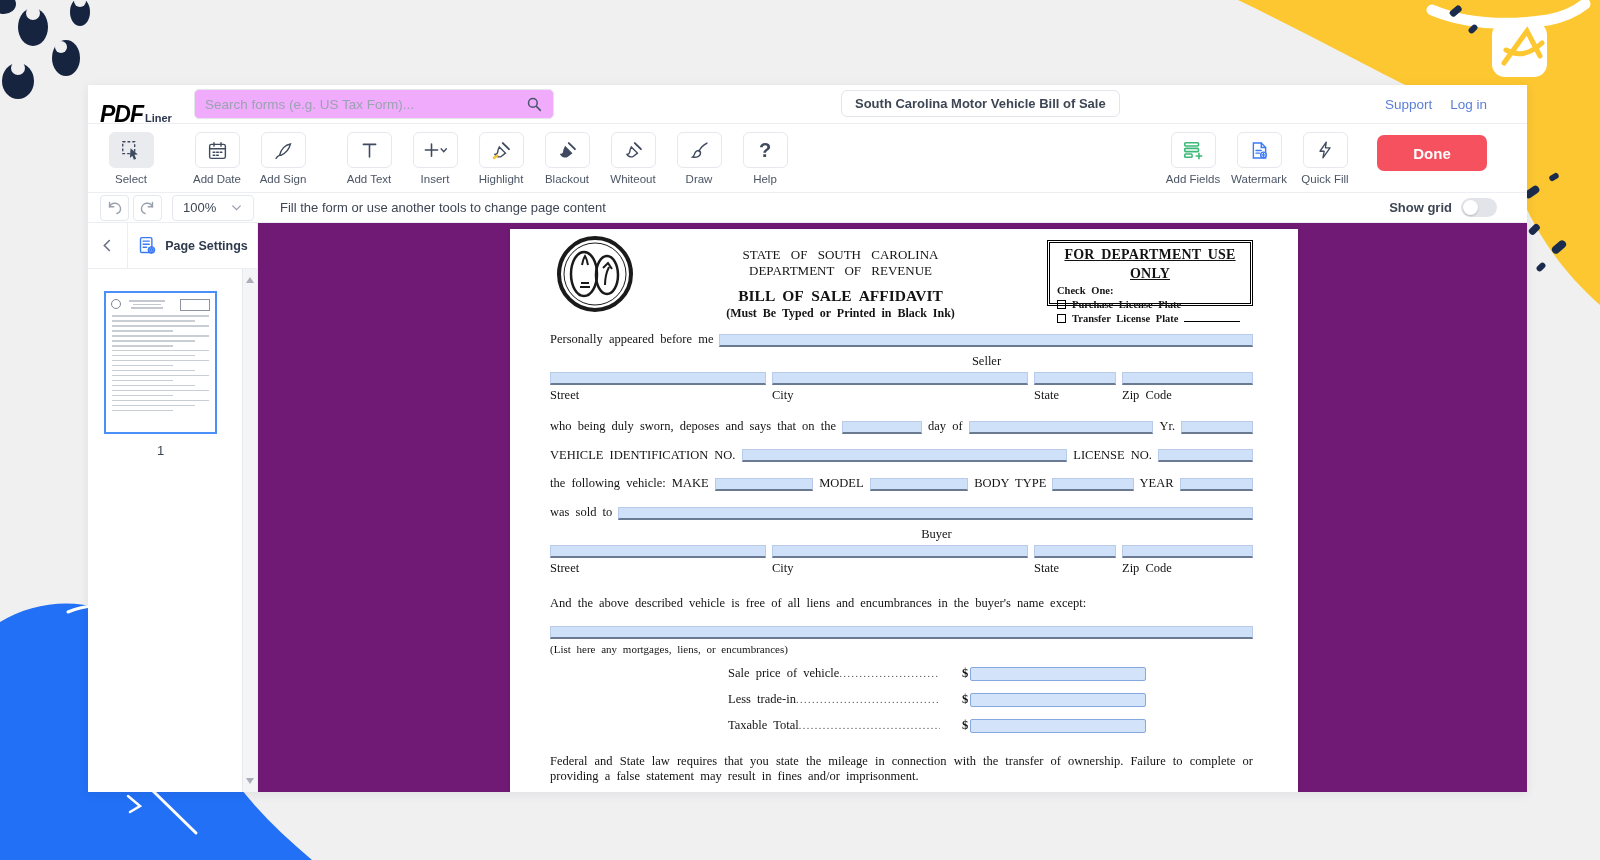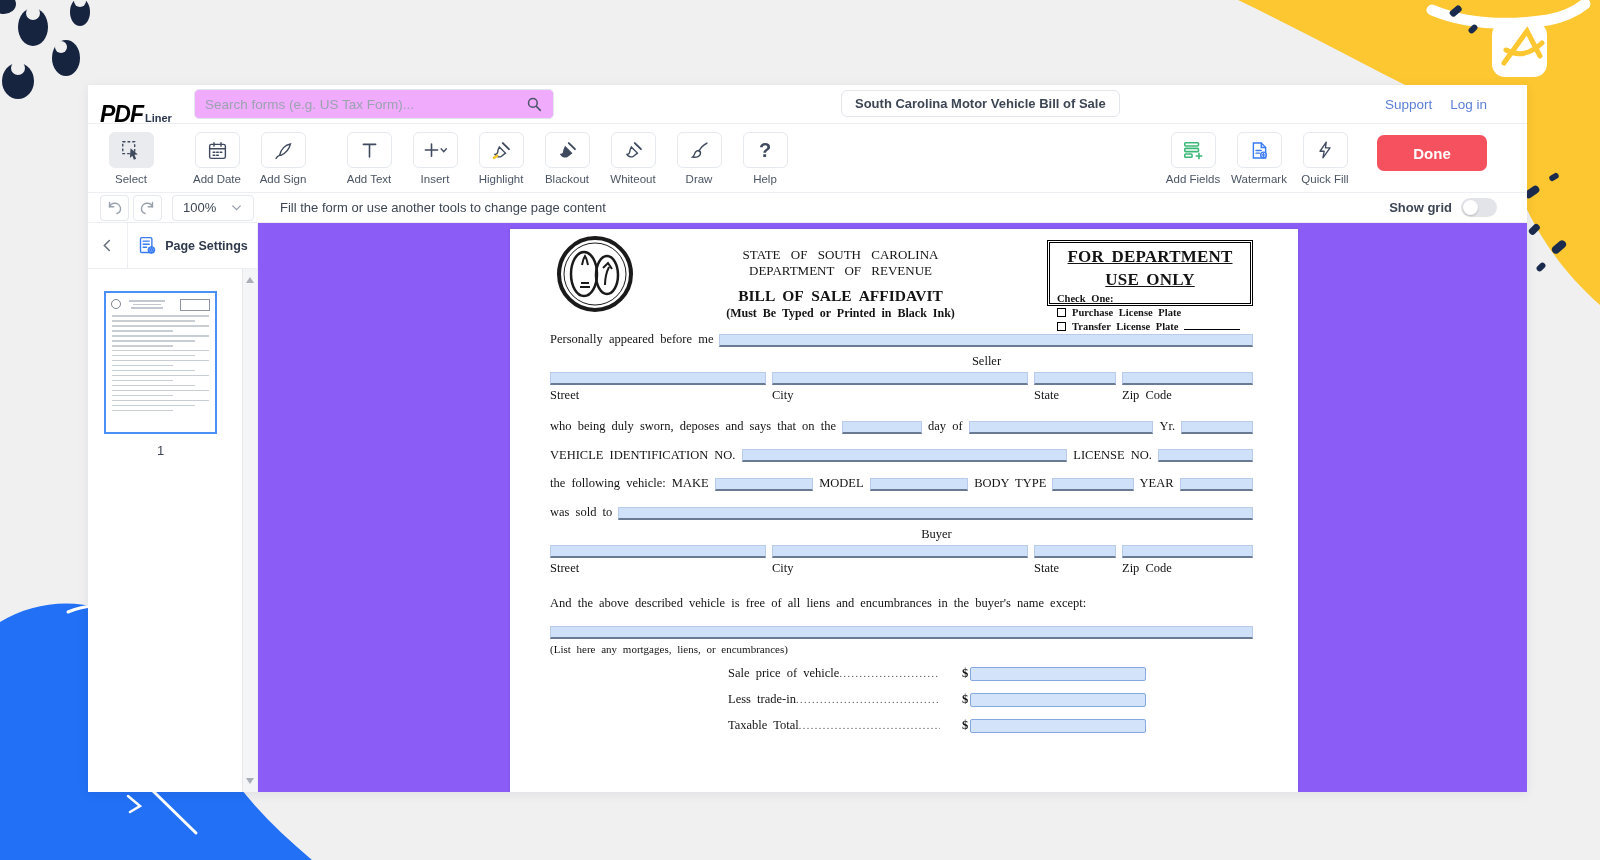--- a/index.html
+++ b/index.html
@@ -74,34 +74,34 @@
   .t-top { display:flex; align-items:flex-start; gap:4px; margin-bottom:4px; }
   .t-seal { width:10px; height:10px; border-radius:50%; border:1.5px solid #7d8594; }
   .t-heads { flex:1; padding-top:1px; }
   .t-heads i { display:block; height:1.5px; background:#c3c8d0; margin-bottom:2px; }
   .t-box { width:30px; height:12px; border:1px solid #8d95a2; }
   .thumb .ln { height:1.6px; background:#c9cdd4; margin:3.4px 1px 0 1px; }
   .thumb .ln.s { width:62%; } .thumb .ln.m { width:84%; }
   .t-num { width:113px; margin-left:16px; text-align:center; font-size:13px; color:#3d4654; margin-top:9px; }
 
   
-  .canvas { flex:1; background:#8b5cf6; overflow:hidden; position:relative; }
+  .canvas { flex:1; background:#701a75; overflow:hidden; position:relative; }
   .page { position:absolute; left:252px; top:6px; width:788px; height:800px; background:#fff;
           padding:4px 45px 10px 40px; font-family:"Liberation Serif", serif; font-size:12.5px; color:#131313;
           word-spacing:3px; box-shadow:0 0 3px rgba(0,0,0,.12); }
 
   .dhead { display:flex; margin-top:2px; }
   .seal { flex:0 0 78px; margin-left:6px; }
   .dh-center { flex:1; text-align:center; padding-top:12px; line-height:1.2; }
   .dh-center .l1 { font-size:13px; word-spacing:7px; }
   .dh-title { font-size:15.5px; font-weight:700; margin-top:9px; word-spacing:4px; }
   .dh-sub { font-size:12px; font-weight:700; }
   .dept { flex:0 0 206px; border:3px double #000; padding:3px 7px 5px 7px; font-size:10.5px; font-weight:700;
           line-height:1.35; height:66px; margin-top:5px; }
-  .dept .dt { text-align:center; text-decoration:underline; font-size:17px; letter-spacing:.2px; }
+  .dept .dt { text-align:center; text-decoration:underline; font-size:14px; letter-spacing:.2px; }
   .cb { display:inline-block; width:9px; height:9px; border:1.2px solid #000; margin-right:6px; vertical-align:-1px; }
   .tline { display:inline-block; width:56px; border-bottom:1px solid #000; height:8px; }
 
   .f { background:#cfe1f8; border:1px solid #b9cbe8; border-bottom:2px solid #6a7a92; height:13px; }
   .fbox { background:#d3e4fa; border:1px solid #85a8de; border-radius:2px; height:14px; }
   .drow { display:flex; align-items:flex-end; gap:6px; }
   .drow > span.txt { white-space:nowrap; line-height:1.1; }
   .grow { flex:1 1 auto; }
 
   .sec-label { text-align:center; margin-top:7px; }
@@ -524,17 +524,18 @@
         </div>
         <div class="money">
           <span class="mlabel">
               <span class="mt">Taxable Total</span>
               <span class="dots"></span>
             </span>
           <span class="dollar">$</span>
           <span class="fbox"></span>
         </div>
 
+        <div class="para" style="margin-top:21px;">Federal and State law requires that you state the mileage in connection with the transfer of ownership. Failure to complete or providing a false statement may result in fines and/or imprisonment.</div>
 
       </div>
     </div>
   </div>
 </div>
 
 </body></html>

